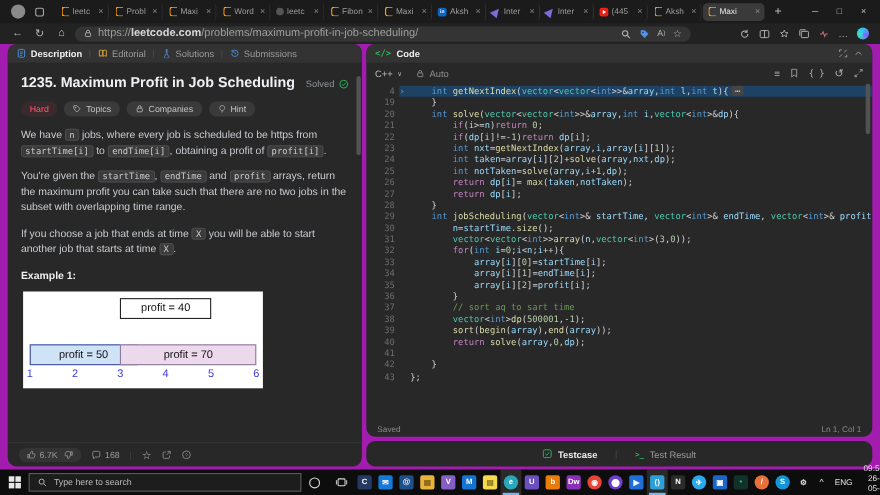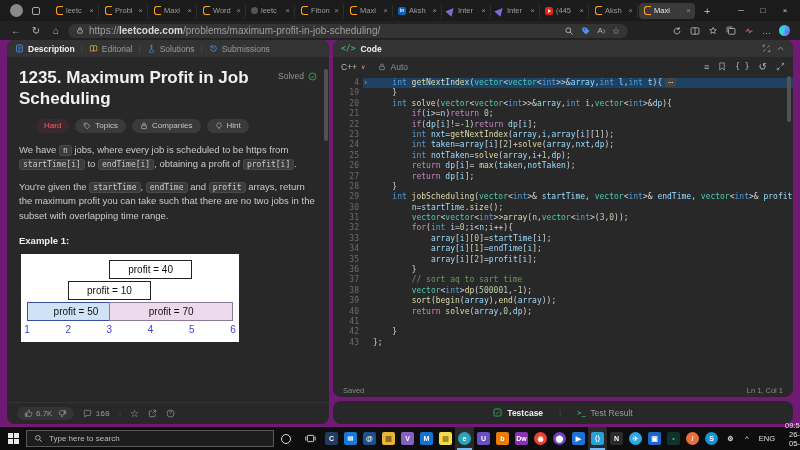--- a/index.html
+++ b/index.html
@@ -50,40 +50,40 @@
   .btngroup { display:flex; align-items:center; gap:1px; background:#363636; border-radius:5px; overflow:hidden; }
   .gbtn { display:flex; align-items:center; gap:4px; padding:3px 9px; background:#363636; color:#dedede; font-size:8.5px; }
   .gbtn.submit { color:#2cbb5d; font-weight:bold; }
   .sqbtn { width:20px; height:18px; background:#363636; border-radius:5px; display:flex; align-items:center; justify-content:center; color:#b9b9b9; }
   .lc-right { margin-left:auto; display:flex; align-items:center; gap:10px; }
   .streak { display:flex; align-items:center; gap:3px; color:#b5b5b5; font-size:8.5px; }
   .avatar { width:14px; height:14px; border-radius:50%; background:linear-gradient(180deg,#ececec 55%, #2d6cdf 55%); border:1px solid #0c0c0c; }
   .premium { background:rgba(255,161,22,.16); color:#ffa116; font-size:8.5px; font-weight:bold; padding:3px 9px; border-radius:4px; }
 
   
-  .workspace { position:absolute; top:44px; left:0; right:0; bottom:23px; background:#701a75; display:flex; gap:4px; padding:24px 7px 3px 7px; }
+  .workspace { position:absolute; top:44px; left:0; right:0; bottom:23px; background:#a21caf; display:flex; gap:4px; padding:24px 7px 3px 7px; }
   .panel { background:#282828; border-radius:8px; overflow:hidden; display:flex; flex-direction:column; position:relative; }
   .panel.left { width:322px; flex:none; }
   .rightcol { flex:1; display:flex; flex-direction:column; gap:4px; min-width:0; }
   .panel.code-panel { flex:1; min-height:0; }
   .panel.console-panel { height:23px; flex:none; justify-content:center; }
 
   .panelhead { height:17px; background:#333333; display:flex; align-items:center; padding:0 8px; gap:6px; flex:none; }
   .ptab { display:flex; align-items:center; gap:4px; font-size:8.5px; color:#9b9b9b; }
   .ptab.active { color:#f0f0f0; font-weight:bold; }
   .psep { color:#4d4d4d; font-size:8px; }
 
   
   .desc-body { flex:1; padding:10px 12px 0 12px; overflow:hidden; position:relative; }
   .title-row { display:flex; align-items:flex-start; }
-  .ptitle { color:#f0f1f5; font-size:17px; font-weight:bold; line-height:1.25; flex:1; }
+  .ptitle { color:#f0f1f5; font-size:13px; font-weight:bold; line-height:1.25; flex:1; }
   .solved { display:flex; align-items:center; gap:4px; color:#8f949b; font-size:8.5px; margin-top:4px; flex:none; }
   .badges { display:flex; gap:6px; margin:9px 0 10px 0; }
   .chip { display:inline-flex; align-items:center; gap:4px; background:#3a3a3a; color:#c5c5c5; font-size:8px; border-radius:9px; padding:2.5px 8px; }
-  .chip.hard { color:#ff5b6b; background:#3a2a2d;margin-left:17px; }
+  .chip.hard { color:#ff5b6b; background:#3a2a2d; }
   .desc-body p { color:#c7cbd1; font-size:9.5px; line-height:1.5; margin-bottom:9px; }
   .desc-body p code { background:#3b3b3b; border:1px solid #4a4a4a; border-radius:3px; padding:0 3px; font-family:"DejaVu Sans Mono", monospace; font-size:8px; color:#c9ccd1; }
   .example-label { color:#eeeeee; font-size:9.5px; font-weight:bold; margin:12px 0 8px 0; }
   .figure { position:relative; width:218px; height:88px; background:#ffffff; margin-left:2px; }
   .fjob { position:absolute; height:19px; border:1px solid #222; display:flex; align-items:center; justify-content:center; font-size:10px; color:#111; background:#fff; }
   .faxis { position:absolute; font-size:10px; color:#3d3dd8; transform:translateX(-50%); }
   .vscroll { position:absolute; right:1px; width:4px; border-radius:2px; background:#525252; }
 
   .desc-footer { height:22px; border-top:1px solid #333; display:flex; align-items:center; gap:9px; padding:0 10px; flex:none; color:#9a9a9a; font-size:8px; }
   .likepill { display:flex; align-items:center; gap:6px; background:#343434; border-radius:10px; padding:2px 7px; }
@@ -416,25 +416,25 @@
             <svg width="8" height="8" viewBox="0 0 14 14">
                 <path d="M7 1.5a4 4 0 012.3 7.2c-.5.4-.8.9-.8 1.3H5.5c0-.4-.3-.9-.8-1.3A4 4 0 017 1.5z" fill="none" stroke="#b5b5b5" stroke-width="1.1"></path>
                 <path d="M5.8 11.8h2.4" stroke="#b5b5b5" stroke-width="1.1"></path>
               </svg>
             <span>Hint</span>
           </span>
         </div>
         <div>
             <p><span>We have </span><code>n</code><span> jobs, where every job is scheduled to be https from </span><code>startTime[i]</code><span> to </span><code>endTime[i]</code><span>, obtaining a profit of </span><code>profit[i]</code><span>.</span></p>
             <p><span>You're given the </span><code>startTime</code><span>, </span><code>endTime</code><span> and </span><code>profit</code><span> arrays, return the maximum profit you can take such that there are no two jobs in the subset with overlapping time range.</span></p>
+            <p><span>If you choose a job that ends at time </span><code>X</code><span> you will be able to start another job that starts at time </span><code>X</code><span>.</span></p>
           </div>
         <div class="example-label">Example 1:</div>
         <div class="figure">
             <div class="fjob" style="left: 88.4px; width: 82.4px; top: 6px; background: rgb(255, 255, 255); border-color: rgb(34, 34, 34);">profit = 40</div>
-            <div class="fjob" style="left: 47.2px; width: 82.4px; top: 27px; background: rgb(255, 255, 255); border-color: rgb(34, 34, 34);">profit = 10</div>
             <div class="fjob" style="left: 6px; width: 98px; top: 48px; background: rgb(207, 226, 246); border-color: rgb(60, 78, 160);">profit = 50</div>
             <div class="fjob" style="left: 88.4px; width: 123.6px; top: 48px; background: rgb(236, 217, 236); border-color: rgb(140, 122, 156);">profit = 70</div>
             <span class="faxis" style="left: 6px; top: 70px;">1</span>
             <span class="faxis" style="left: 47.2px; top: 70px;">2</span>
             <span class="faxis" style="left: 88.4px; top: 70px;">3</span>
             <span class="faxis" style="left: 129.6px; top: 70px;">4</span>
             <span class="faxis" style="left: 170.8px; top: 70px;">5</span>
             <span class="faxis" style="left: 212px; top: 70px;">6</span>
           </div>
         <div class="vscroll" style="top:12px; height:72px;"></div>
@@ -447,21 +447,21 @@
                 <path d="M2 6.5h2v5H2zM4.5 11V6.8L6.8 2.3a1.1 1.1 0 012 .9L8.2 5.5h2.9a1.2 1.2 0 011.1 1.5l-.9 3.3a1.6 1.6 0 01-1.5 1.2H5.6z" fill="none" stroke="#9a9a9a" stroke-width="1.1"></path>
               </svg>
             <span>6.7K</span>
           </span>
           <span class="ibtn">
               <svg width="9" height="9" viewBox="0 0 14 14" style="transform:rotate(180deg);">
                 <path d="M2 6.5h2v5H2zM4.5 11V6.8L6.8 2.3a1.1 1.1 0 012 .9L8.2 5.5h2.9a1.2 1.2 0 011.1 1.5l-.9 3.3a1.6 1.6 0 01-1.5 1.2H5.6z" fill="none" stroke="#9a9a9a" stroke-width="1.1"></path>
               </svg>
             </span>
         </span>
-        <span class="ibtn" style="gap:3px; color:#9a9a9a; font-size:8px;font-family:Liberation Mono, monospace;">
+        <span class="ibtn" style="gap:3px; color:#9a9a9a; font-size:8px;">
           <svg width="9" height="9" viewBox="0 0 14 14">
               <path d="M2 3.5A1.5 1.5 0 013.5 2h7A1.5 1.5 0 0112 3.5v5A1.5 1.5 0 0110.5 10H6l-3 2.5V10H3.5A1.5 1.5 0 012 8.5z" fill="none" stroke="#9a9a9a" stroke-width="1.1"></path>
             </svg>
           <span>168</span>
         </span>
         <span class="fsep">|</span>
         <span class="ibtn" style="font-size:10px;">☆</span>
         <span class="ibtn">
             <svg width="9" height="9" viewBox="0 0 14 14">
               <path d="M6 3H3.5A1.5 1.5 0 002 4.5v6A1.5 1.5 0 003.5 12h6A1.5 1.5 0 0011 10.5V8" fill="none" stroke="#9a9a9a" stroke-width="1.1"></path>

